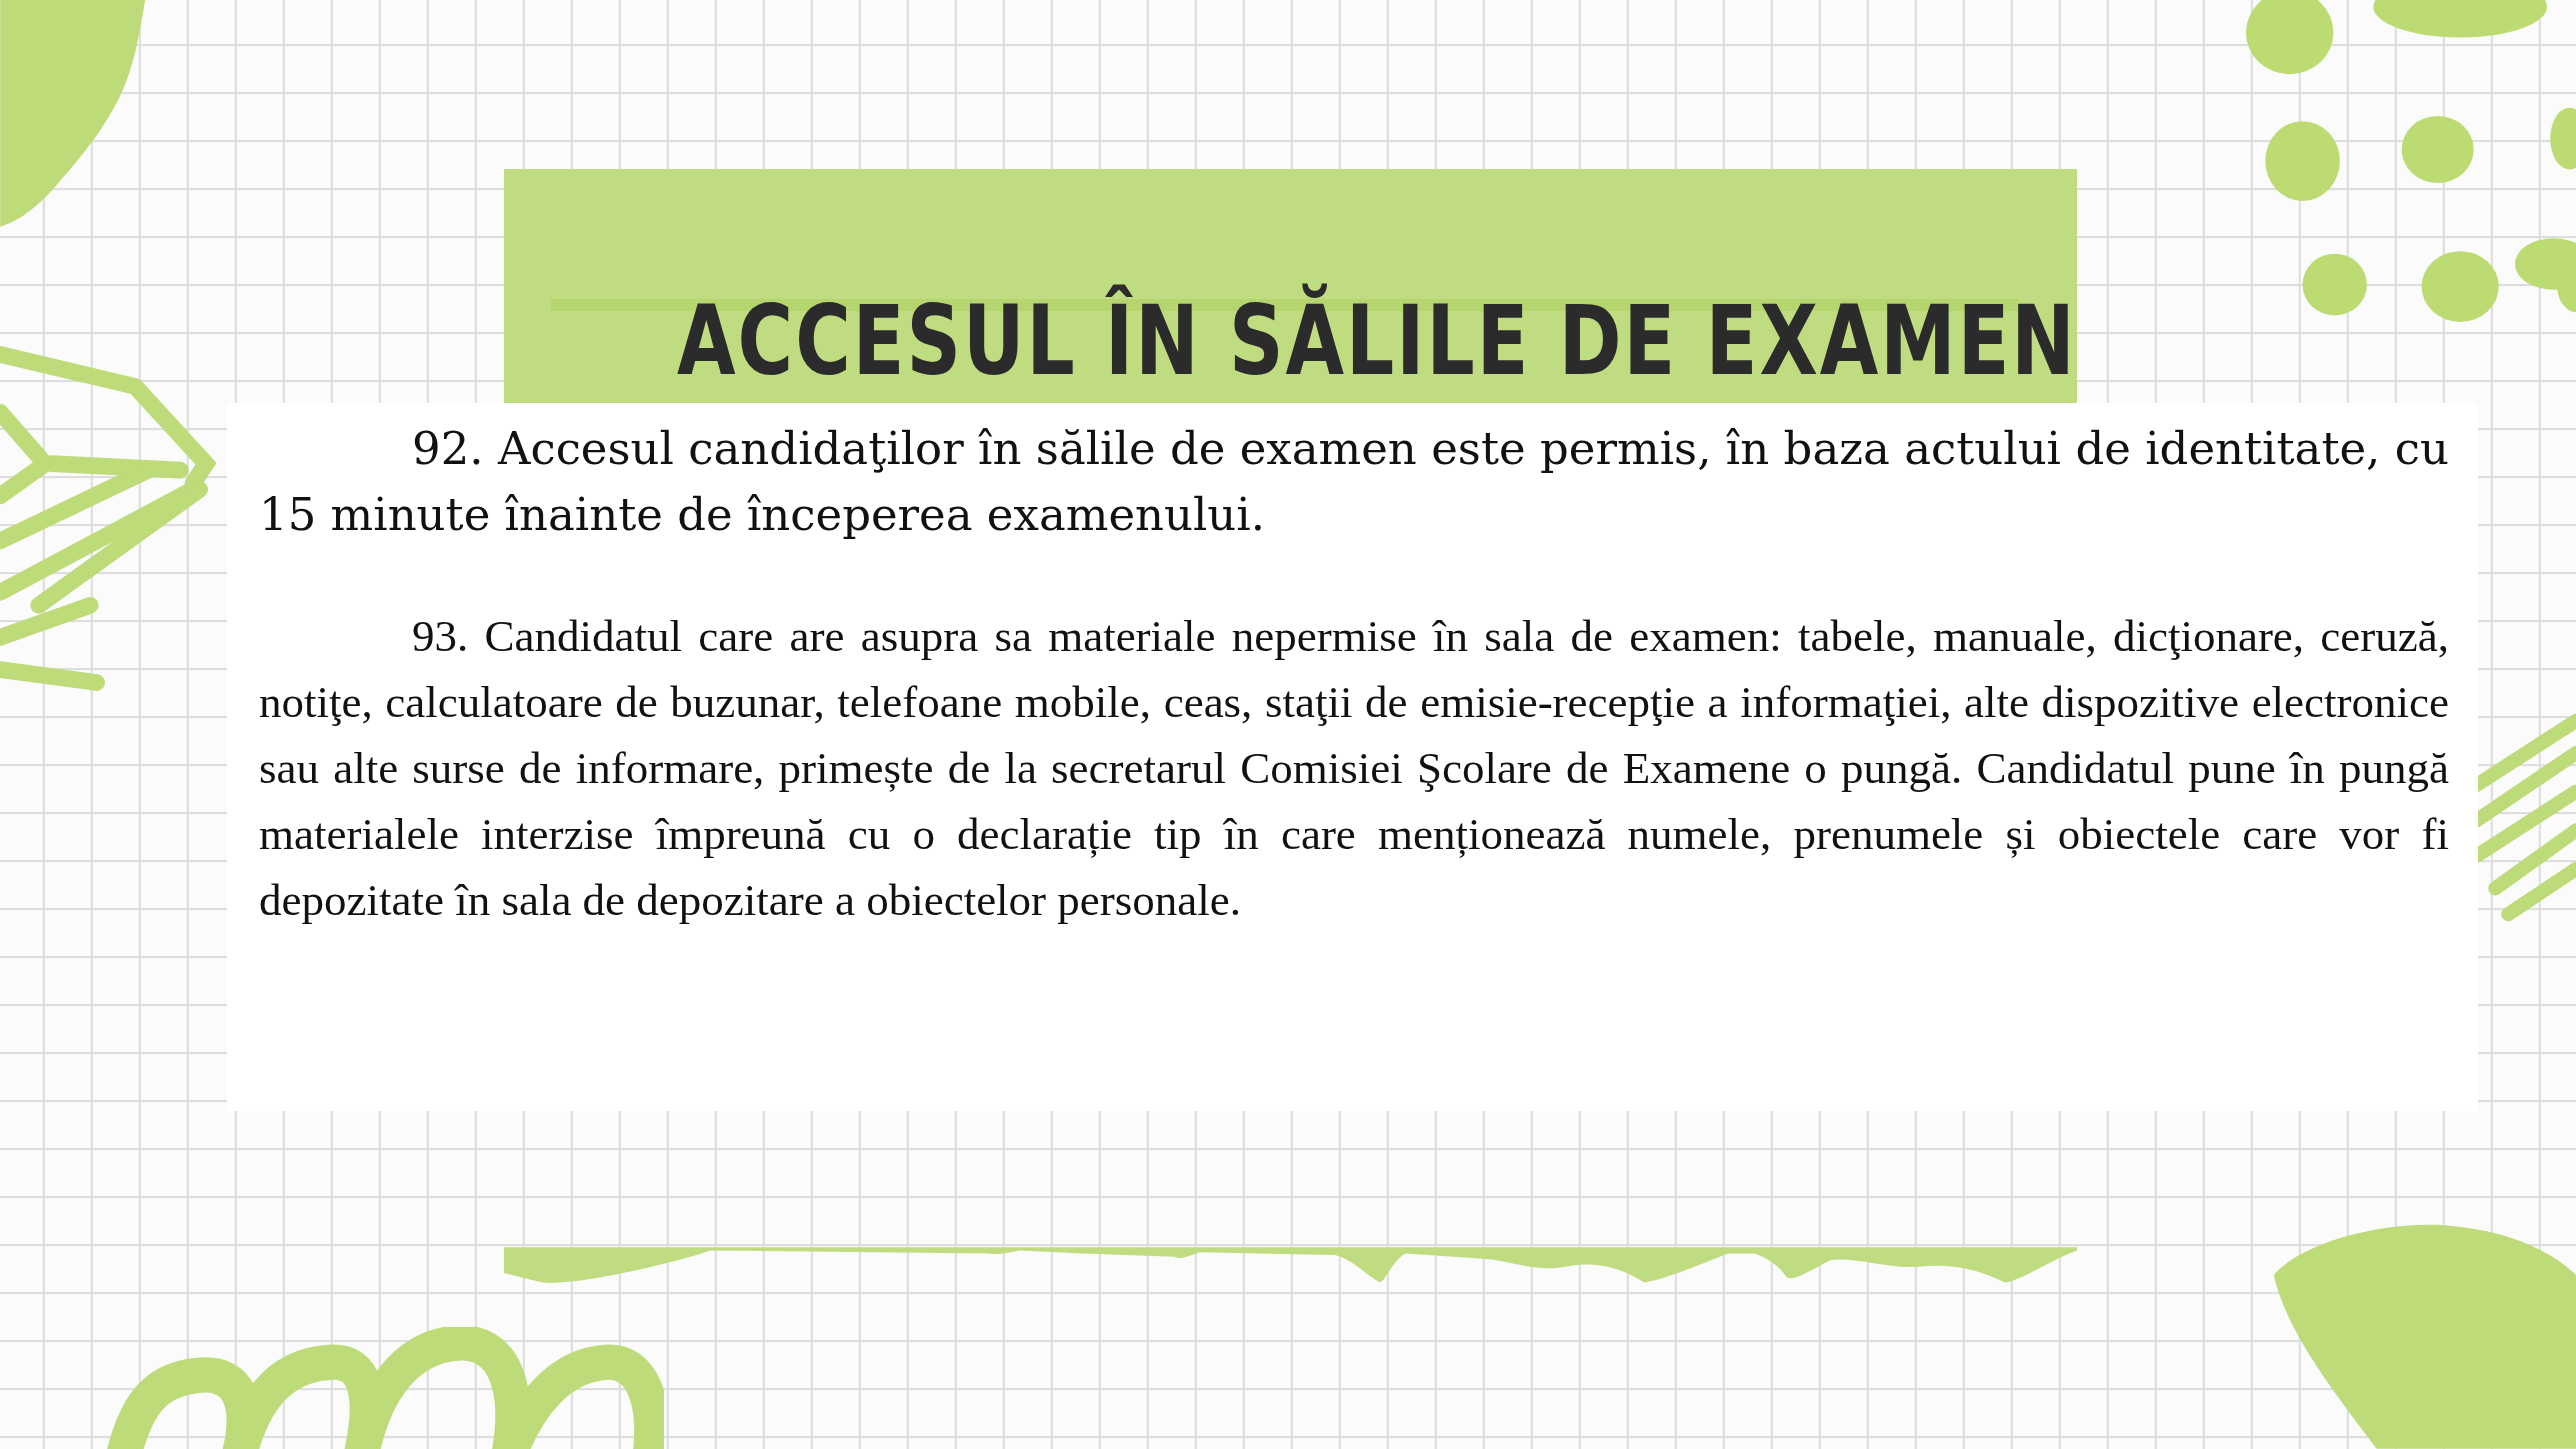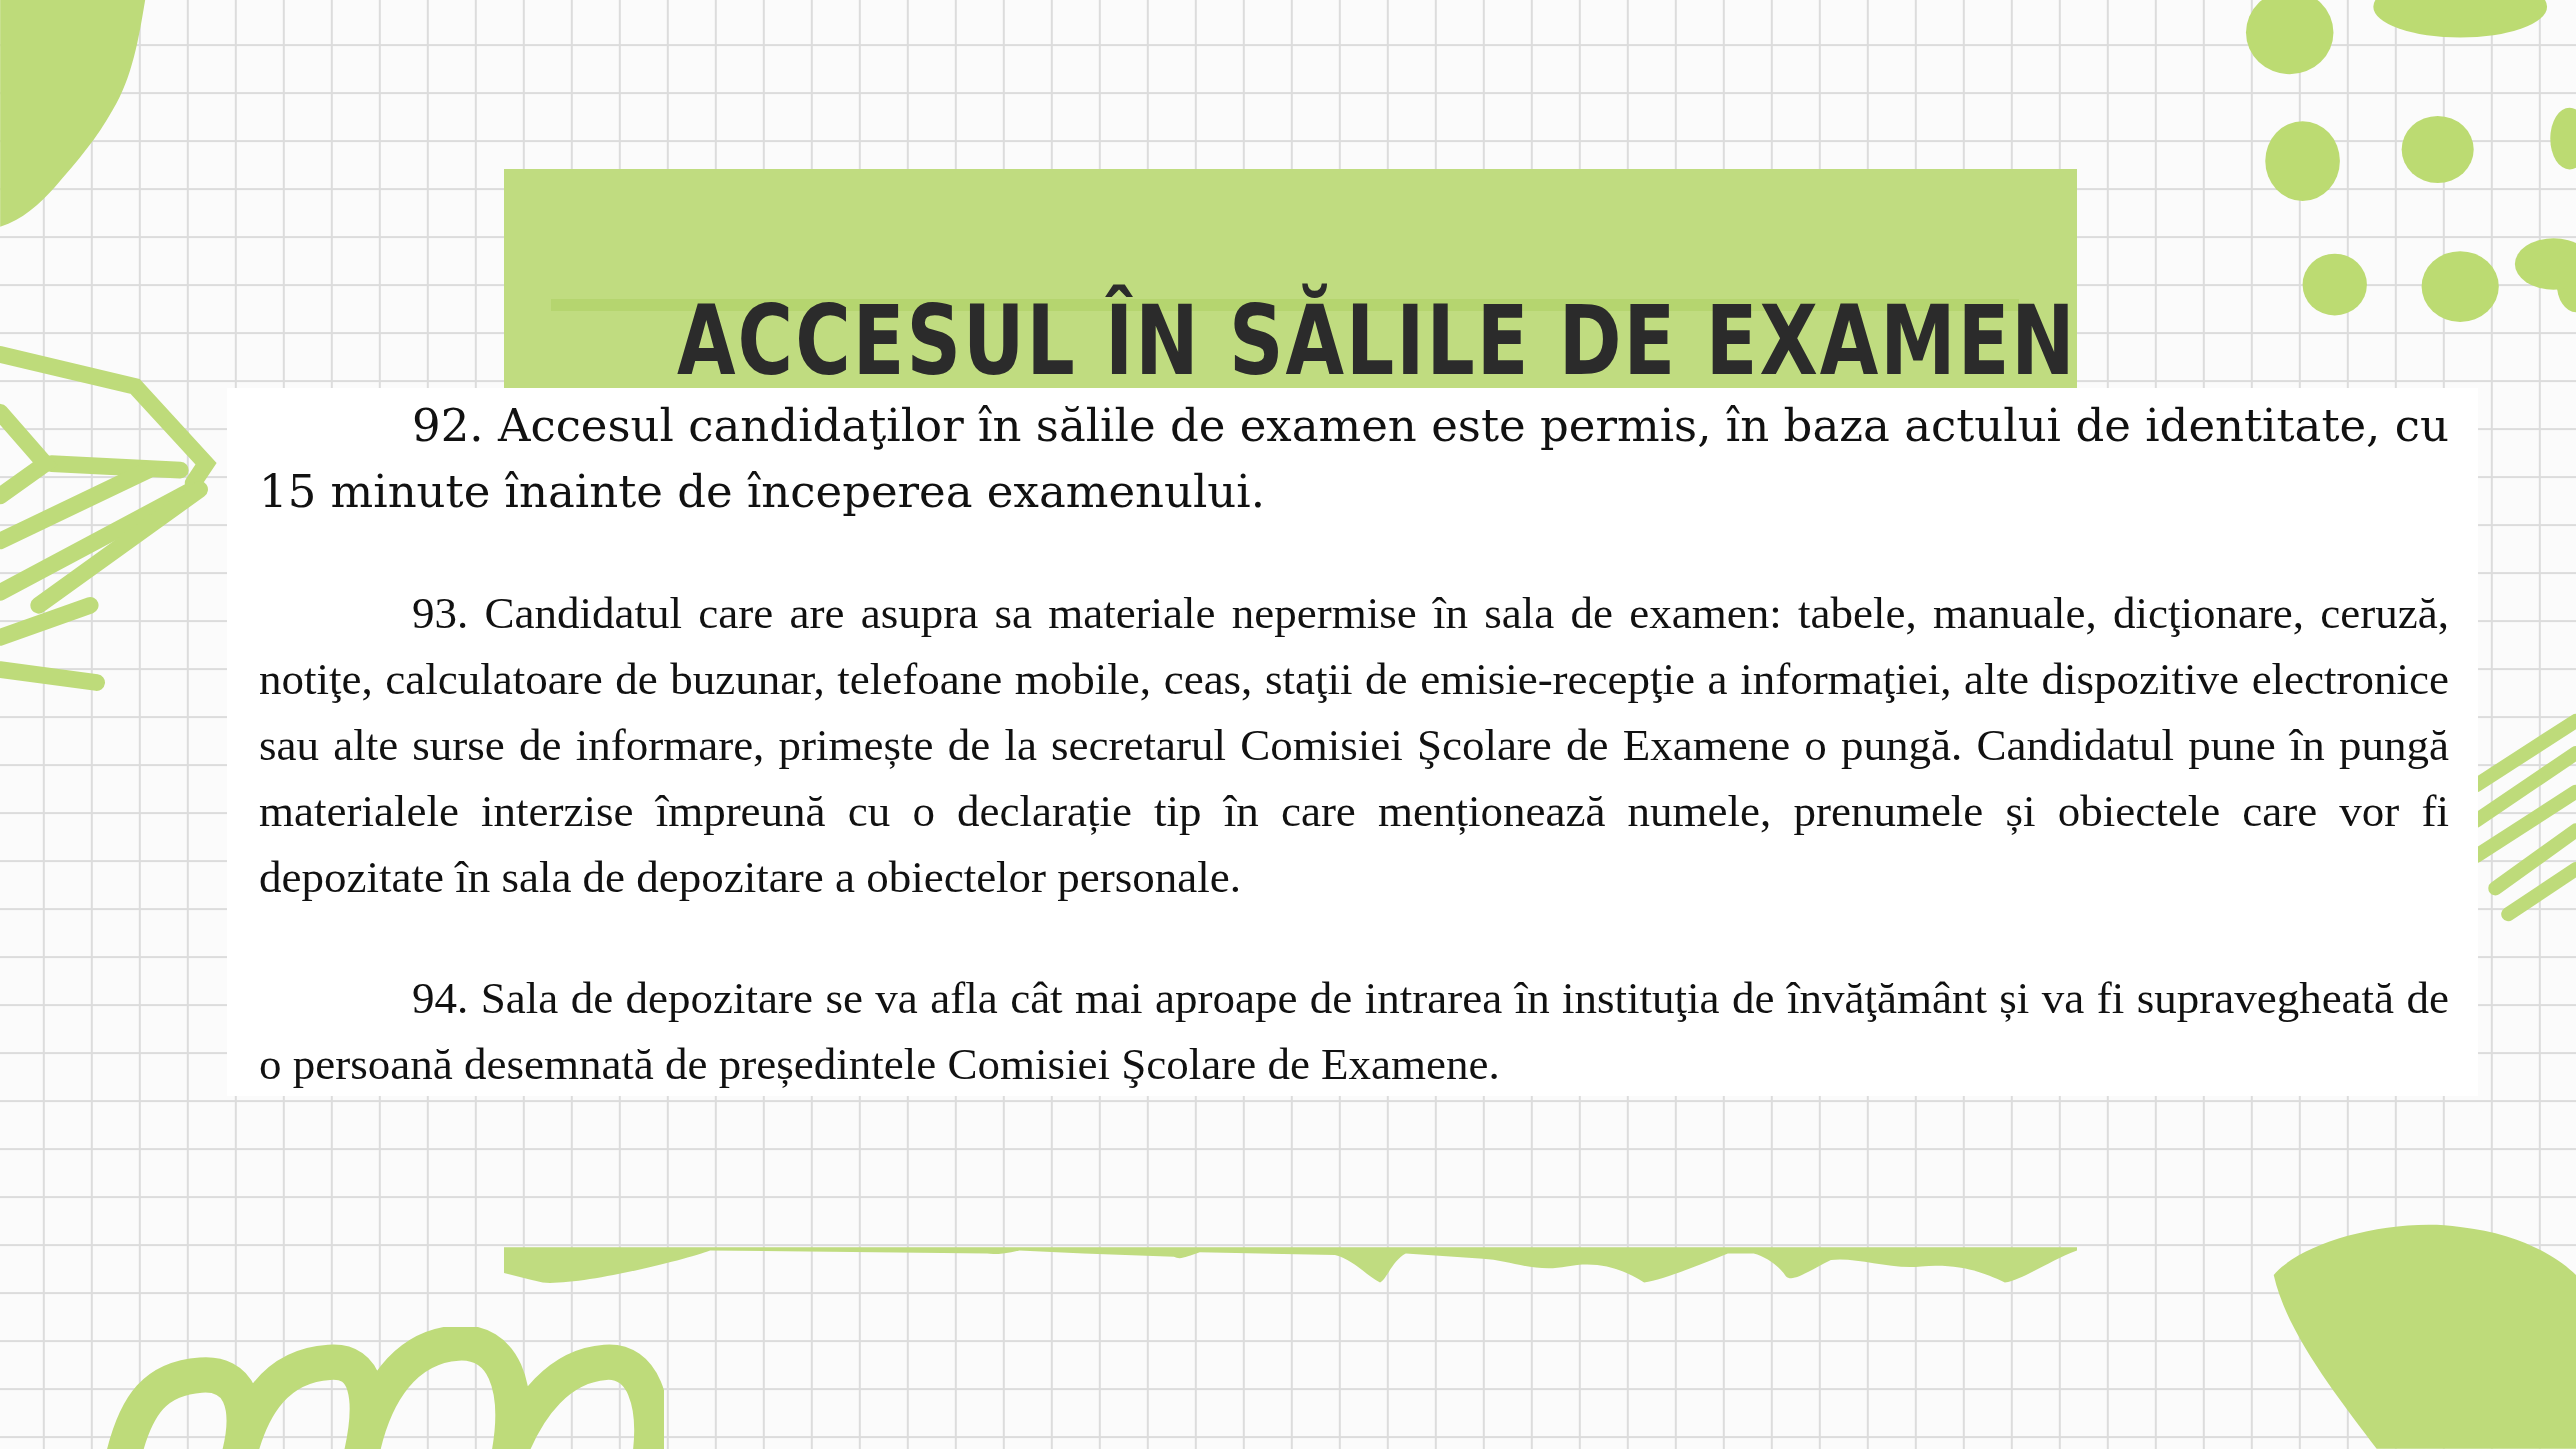--- a/index.html
+++ b/index.html
@@ -25,22 +25,22 @@
   }
   .title {
     position:absolute; left:504px; top:283px; width:1573px;
     text-align:center; color:#2b2b2b;
     font-family:"DejaVu Sans", sans-serif; font-weight:bold;
     font-size:97px; line-height:116px; letter-spacing:2.6px;
     transform:scaleX(0.78); transform-origin:center;
     white-space:nowrap;
   }
   .panel {
-    position:absolute; left:227px; top:388px; width:2251px; height:708px;
-    background:#ffffff; box-sizing:border-box; padding:5px 0 0 0;
+    position:absolute; left:227px; top:403px; width:2251px; height:708px;
+    background:#ffffff; box-sizing:border-box; padding:13px 0 0 0;
   }
   .para {
     margin:0 0 0 0; padding:0 29px 0 32px;
     font-family:"DejaVu Serif", serif; font-size:45px; line-height:66px;
     color:#111; text-align:justify; text-indent:153px;
     letter-spacing:0px;
   }
   .para + .para { margin-top:55px;font-family:Liberation Serif, serif; }
 </style>
 </head>
@@ -113,15 +113,14 @@
   </svg>
 </div>
 
 <div class="title-box"></div>
 <div class="title-stripe"></div>
 <h1 class="title" style="margin:0;">ACCESUL ÎN SĂLILE DE EXAMEN</h1>
 
 <div class="panel">
   <p class="para">92. Accesul candidaţilor în sălile de examen este permis, în baza actului de identitate, cu 15 minute înainte de începerea examenului.</p>
   <p class="para">93. Candidatul care are asupra sa materiale nepermise în sala de examen: tabele, manuale, dicţionare, ceruză, notiţe, calculatoare de buzunar, telefoane mobile, ceas, staţii de emisie-recepţie a informaţiei, alte dispozitive electronice sau alte surse de informare, primește de la secretarul Comisiei Şcolare de Examene o pungă. Candidatul pune în pungă materialele interzise împreună cu o declarație tip în care menționează numele, prenumele și obiectele care vor fi depozitate în sala de depozitare a obiectelor personale.</p>
-  <p class="para">94. Sala de depozitare se va afla cât mai aproape de intrarea în instituţia de învăţământ și va fi supravegheată de o persoană desemnată de președintele Comisiei Şcolare de Examene.</p>
 </div>
 
 
 </body></html>

